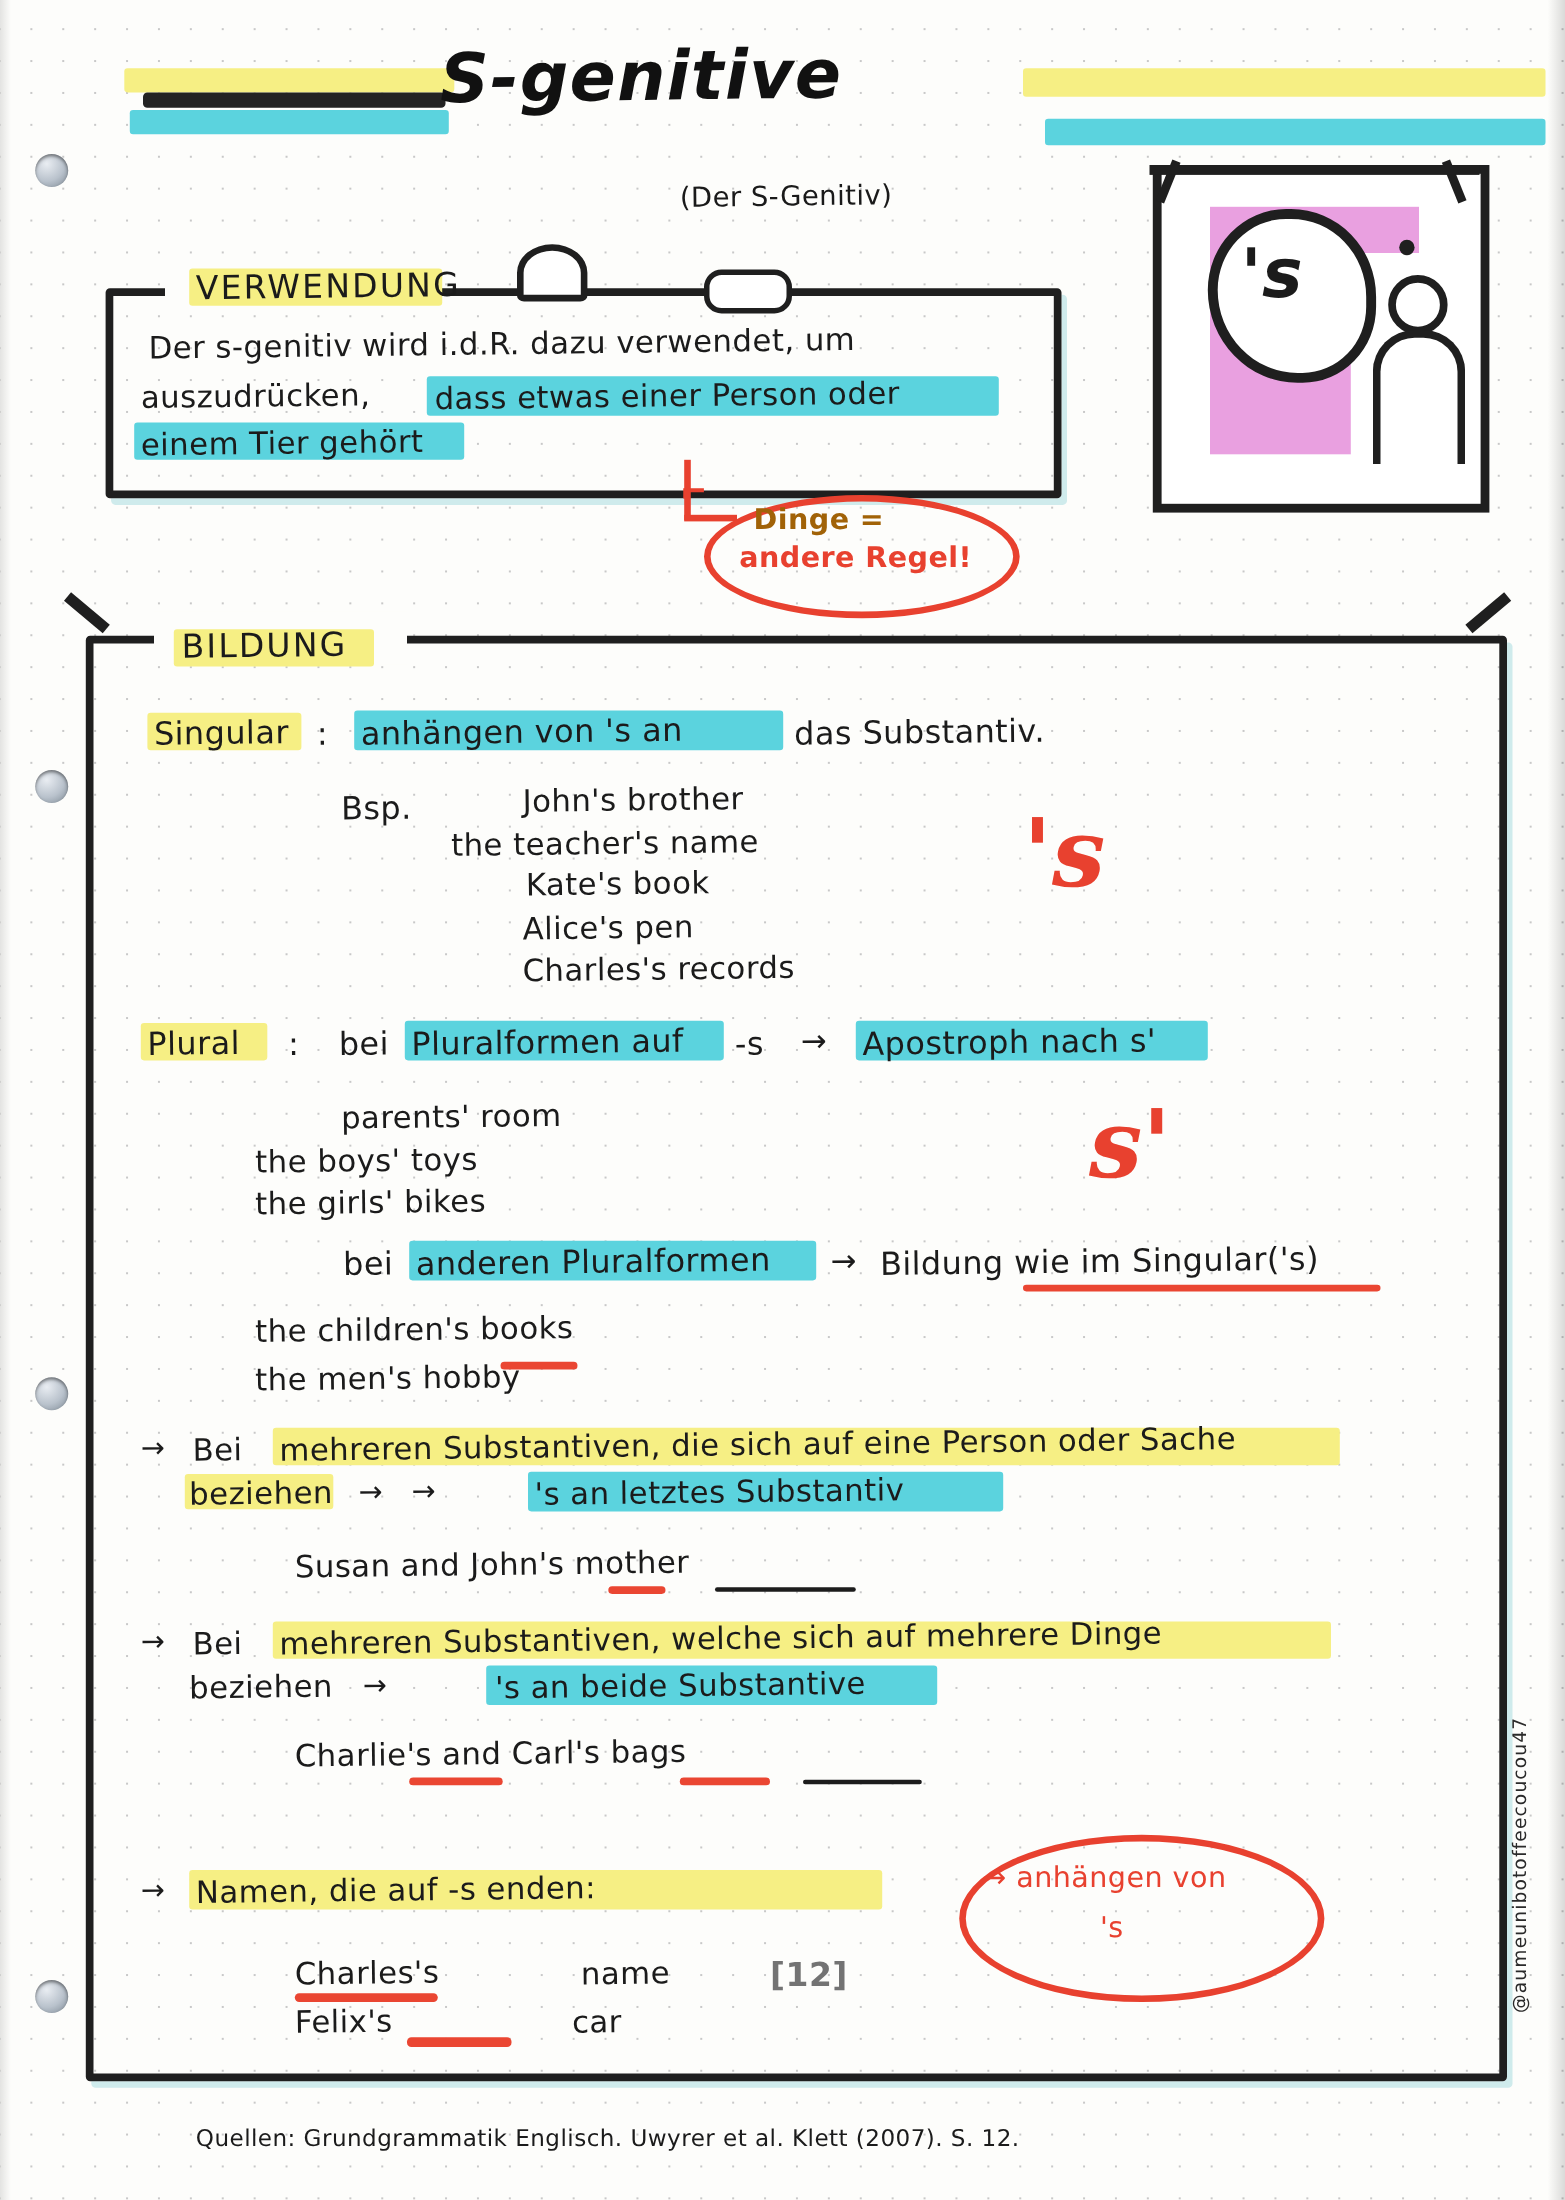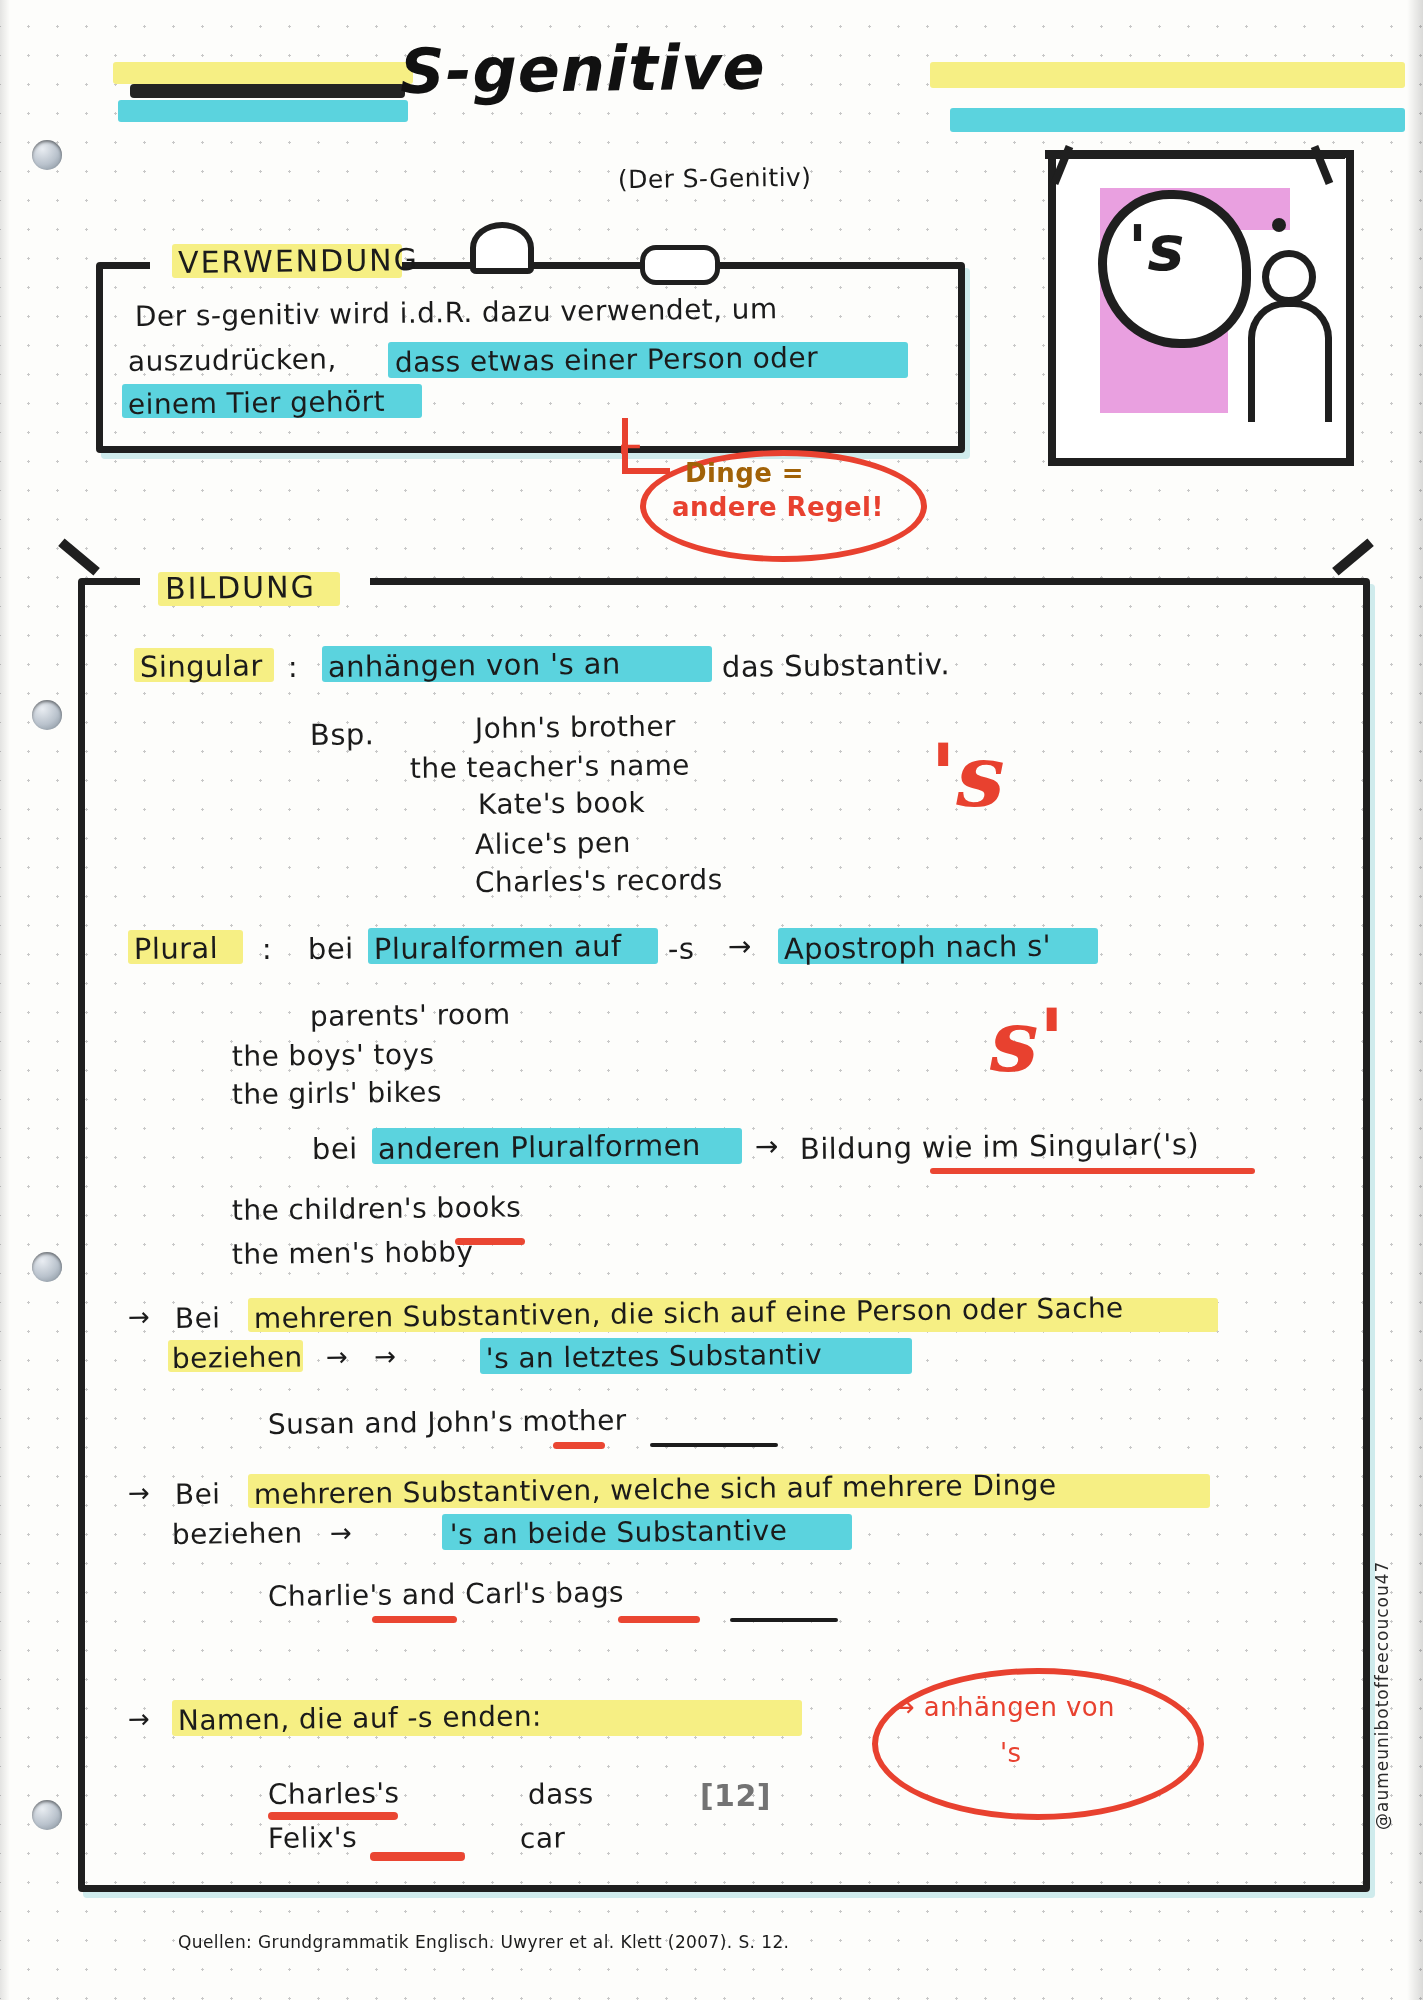--- a/index.html
+++ b/index.html
@@ -134,21 +134,21 @@
     letter-spacing: 1px;
   }
 
   .frame-outer {
     position: absolute;
     border: 8px solid #1f1f1f;
   }
 
   .source {
     position: absolute;
-    font-size: 17px;
+    font-size: 21px;
     color: #1b1b1b;
   }
 
   .page-num {
     position: absolute;
     color: #737373;
     font-size: 30px;
     font-weight: bold;
   }
 </style>
@@ -294,21 +294,21 @@
   <div class="hw ink" style="left:268px; top:1580px; font-size:28px;">Charlie's and Carl's bags</div>
   <div class="red-underline" style="left:372px; top:1616px; width:85px; height:7px;"></div>
   <div class="red-underline" style="left:618px; top:1616px; width:82px; height:7px;"></div>
   <div class="blk-underline" style="left:730px; top:1618px; width:108px; height:4px;"></div>
 
   <div class="hw ink" style="left:128px; top:1704px; font-size:26px;">→</div>
   <div class="marker-y" style="left:172px; top:1700px; width:630px; height:36px;"></div>
   <div class="hw ink" style="left:178px; top:1704px; font-size:28px;">Namen, die auf -s enden:</div>
 
   <div class="hw ink" style="left:268px; top:1778px; font-size:28px;">Charles's</div>
-  <div class="hw ink" style="left:528px; top:1778px; font-size:28px;">dass</div>
+  <div class="hw ink" style="left:528px; top:1778px; font-size:28px;">name</div>
   <div class="red-underline" style="left:268px; top:1812px; width:130px; height:8px;"></div>
 
   <div class="hw ink" style="left:268px; top:1822px; font-size:28px;">Felix's</div>
   <div class="hw ink" style="left:520px; top:1822px; font-size:28px;">car</div>
   <div class="red-underline" style="left:370px; top:1852px; width:95px; height:9px;"></div>
 
   <div class="page-num hw" style="left:700px; top:1778px;">[12]</div>
 
   <div class="ellipse" style="left:872px; top:1668px; width:320px; height:140px;"></div>
   <div class="hw" style="left:893px; top:1692px; font-size:26px; color:#e8412f;">→ anhängen von</div>

